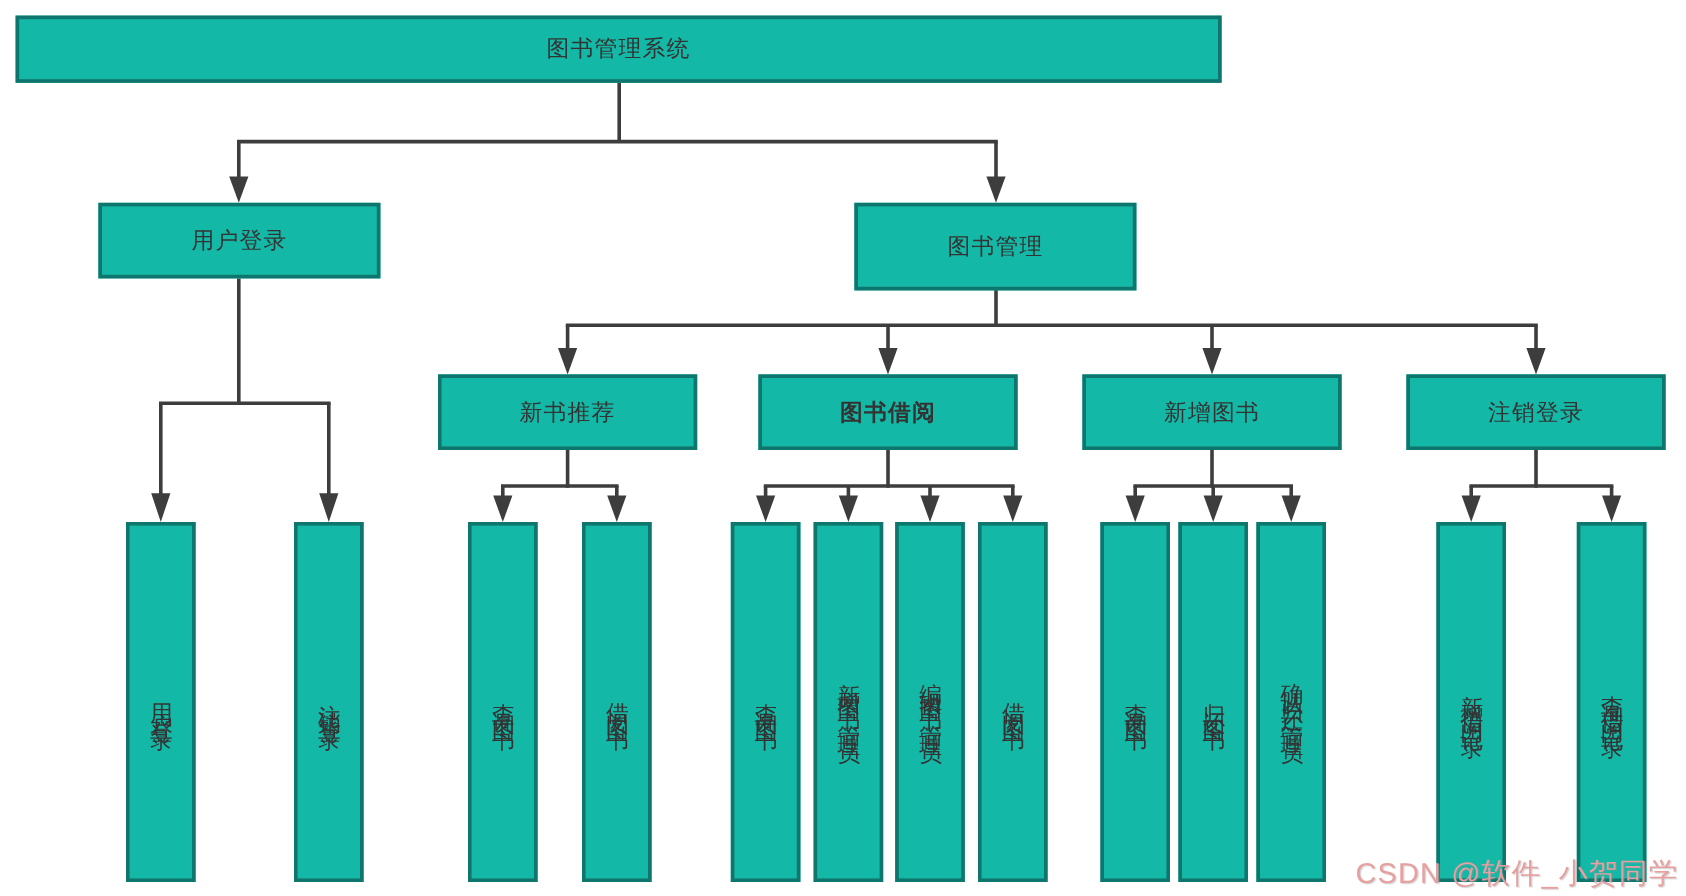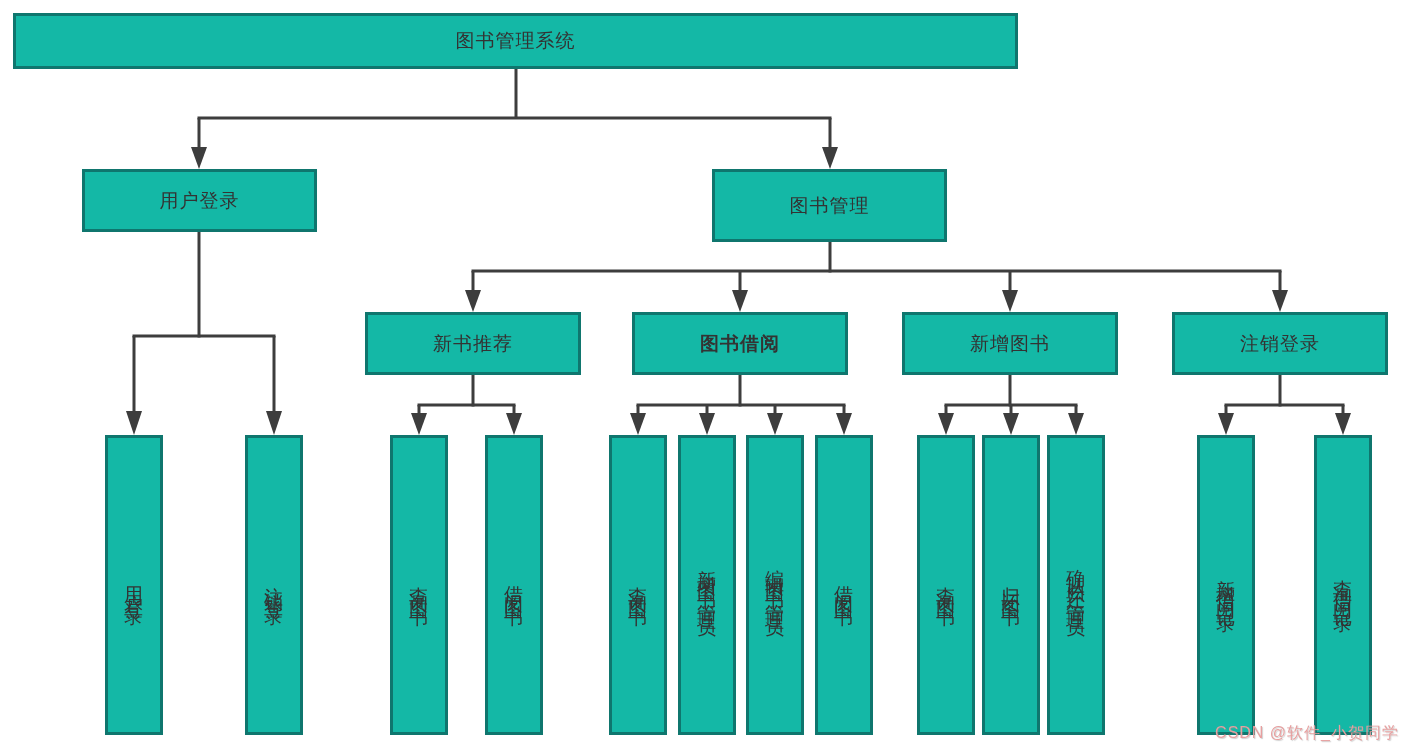--- a/index.html
+++ b/index.html
@@ -44,21 +44,21 @@
     font-size: 19px;
     letter-spacing: 7px;
     line-height: 1;
     white-space: nowrap;
   }
   .watermark {
     position: absolute;
     right: 6px;
     bottom: 3px;
     z-index: 3;
-    font-size: 16px;
+    font-size: 24px;
     letter-spacing: 1px;
     color: #e79f9f;
     text-shadow: 1px 1px 1px rgba(150,150,150,0.45);
     white-space: nowrap;
   }
   
   #n-root      { left: 13px;   top: 13px;  width: 1005px; height: 56px; }
   #n-login     { left: 82px;   top: 169px; width: 235px;  height: 63px; }
   #n-bookmgmt  { left: 712px;  top: 169px; width: 235px;  height: 73px; }
   #n-newbook   { left: 365px;  top: 312px; width: 216px;  height: 63px; }

